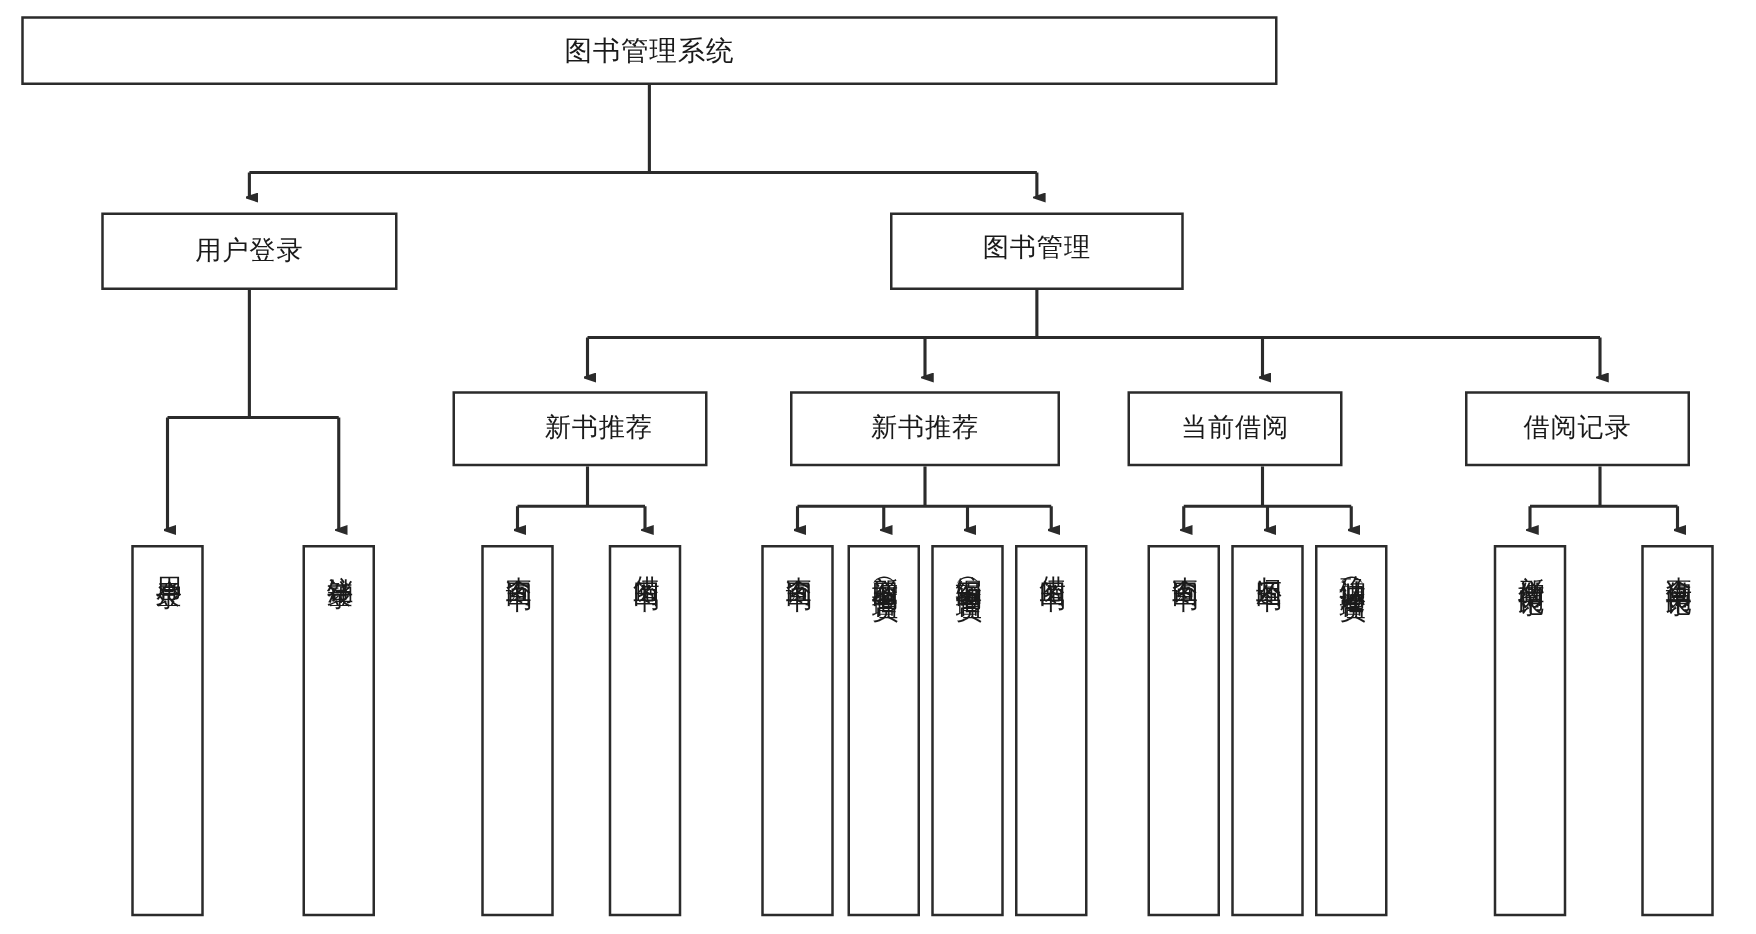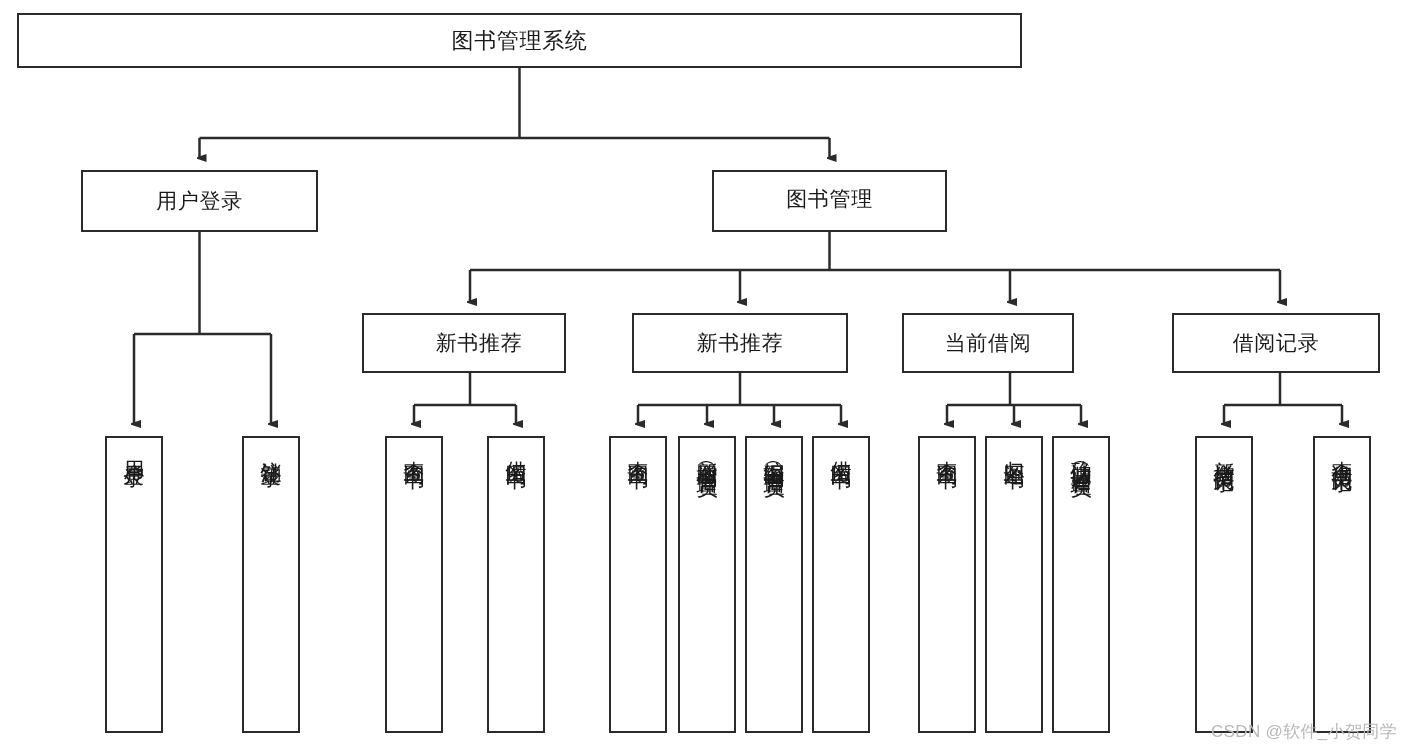--- a/index.html
+++ b/index.html
@@ -151,21 +151,21 @@
       </div>
       <div class="node horizontal" style="left: 362px; top: 313px; width: 204px; height: 60px; padding-left: 30px;">
         <span class="node-label">新书推荐</span>
       </div>
       <div class="node horizontal" style="left: 632px; top: 313px; width: 216px; height: 60px;">
         <span class="node-label">新书推荐</span>
       </div>
       <div class="node horizontal" style="left: 902px; top: 313px; width: 172px; height: 60px;">
         <span class="node-label">当前借阅</span>
       </div>
-      <div class="node horizontal" style="left: 1172px; top: 313px; width: 208px; height: 60px;">
+      <div class="node horizontal" style="left: 1172px; top: 313px; width: 180px; height: 60px;">
         <span class="node-label">借阅记录</span>
       </div>
       <div class="node vertical" style="left: 105px; top: 436px; width: 58px; height: 297px;">
         <span class="node-label">用户登录</span>
       </div>
       <div class="node vertical" style="left: 242px; top: 436px; width: 58px; height: 297px;">
         <span class="node-label">注销登录</span>
       </div>
       <div class="node vertical" style="left: 385px; top: 436px; width: 58px; height: 297px;">
         <span class="node-label">查询图书</span>
@@ -195,14 +195,13 @@
         <span class="node-label">确认归还（管理员）</span>
       </div>
       <div class="node vertical" style="left: 1195px; top: 436px; width: 58px; height: 297px;">
         <span class="node-label">新增借阅记录</span>
       </div>
       <div class="node vertical" style="left: 1313px; top: 436px; width: 58px; height: 297px;">
         <span class="node-label">查询借阅记录</span>
       </div>
     </div>
 
-  <div id="watermark">CSDN @软件_小贺同学</div>
 </div>
 
 </body></html>

